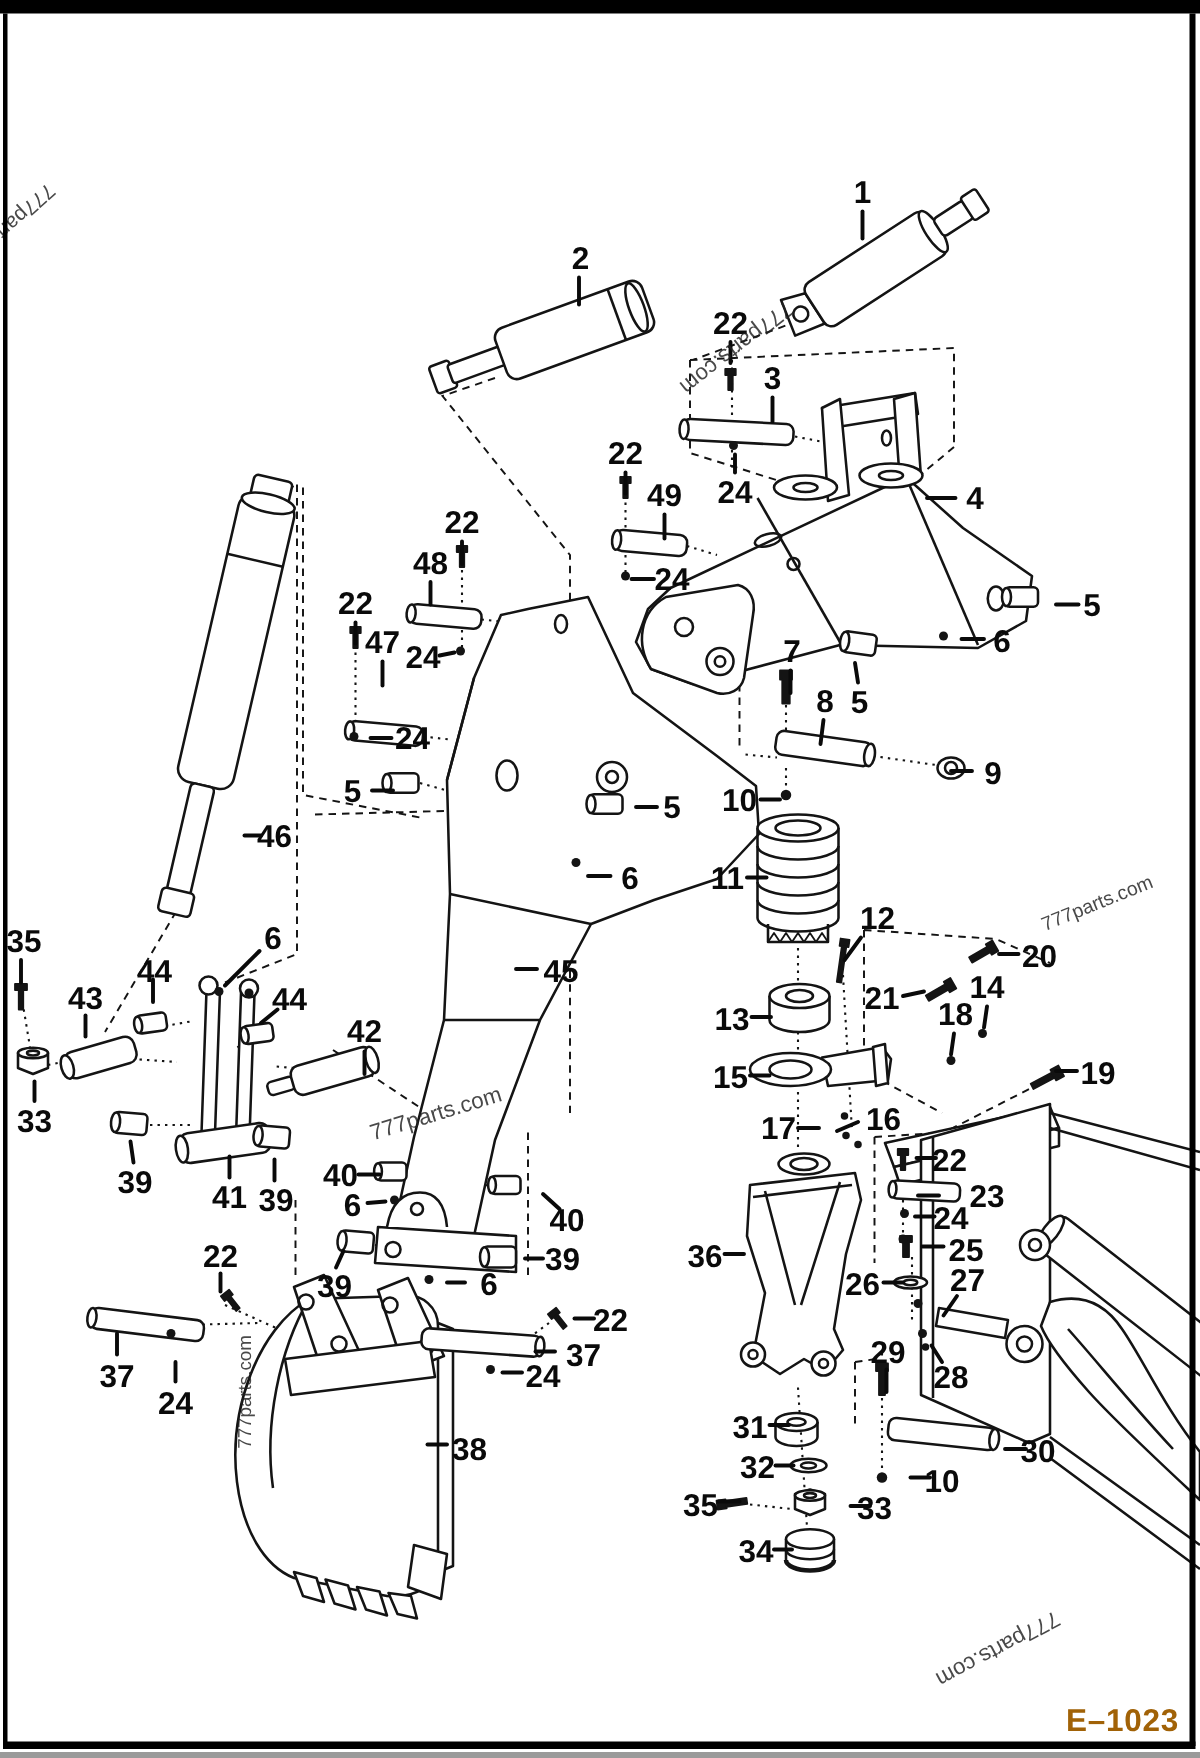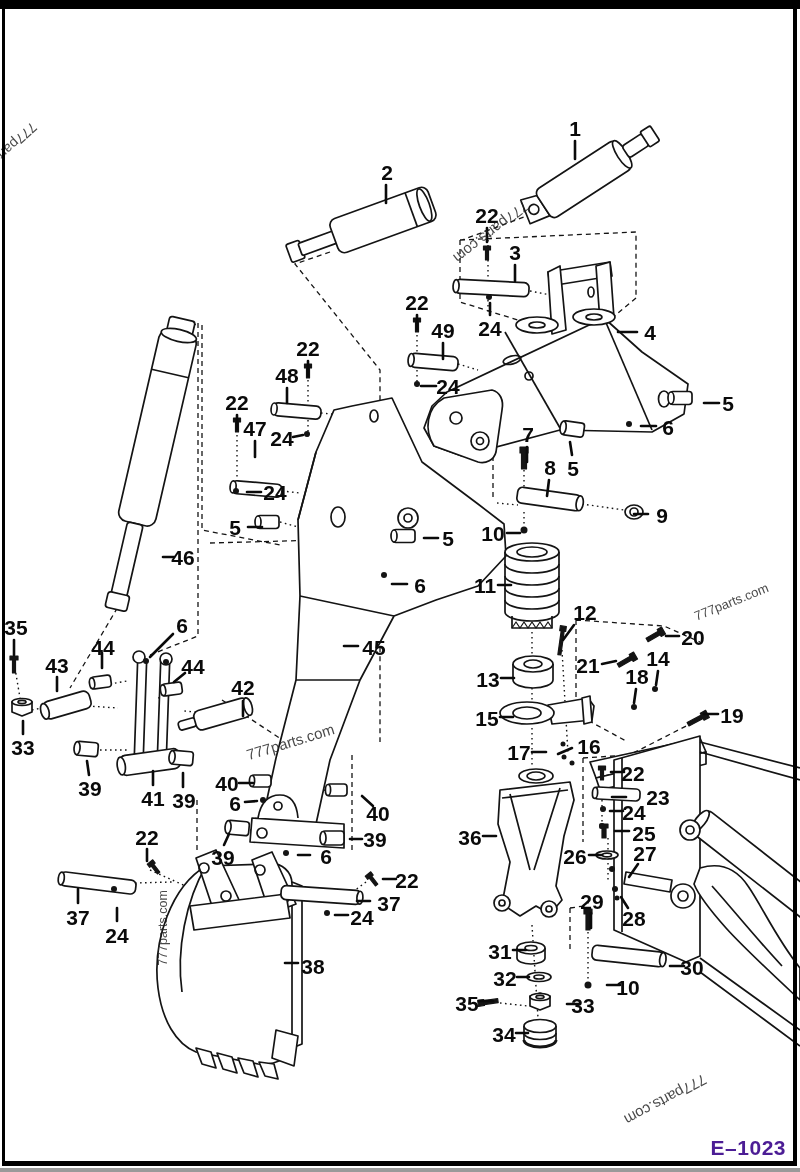--- a/index.html
+++ b/index.html
@@ -5,21 +5,21 @@
   html,body{margin:0;padding:0;background:#fff;}
   .page{position:relative;width:800px;height:1172px;background:#fff;overflow:hidden;
         font-family:"Liberation Sans",sans-serif;}
   .bar{position:absolute;background:#000;}
   .top-bar{left:0;top:0;width:100%;height:9px;}
   .left-bar{left:2px;top:9px;width:3px;bottom:8px;}
   .right-bar{right:3px;top:9px;width:4px;bottom:8px;}
   .bottom-bar{left:2px;right:3px;bottom:6px;height:5px;}
   .gray-strip{position:absolute;left:0;right:0;bottom:0;height:4px;background:#9a9a9a;}
   .page-code{position:absolute;right:14px;bottom:12px;font-weight:bold;font-size:21px;
-             letter-spacing:.5px;color:#4c1d95;}
+             letter-spacing:.5px;color:#a16207;}
   svg{position:absolute;left:0;top:0;}
   .callout{font:bold 21px "Liberation Sans",sans-serif;fill:#0a0a0a;text-anchor:middle;}
   .lead{stroke:#0a0a0a;stroke-width:2.6;stroke-linecap:round;}
   .wm{fill:#222;opacity:.82;font-family:"Liberation Sans",sans-serif;text-anchor:middle;}
 </style>
 </head>
 <body>
 
 <div class="page">
 

